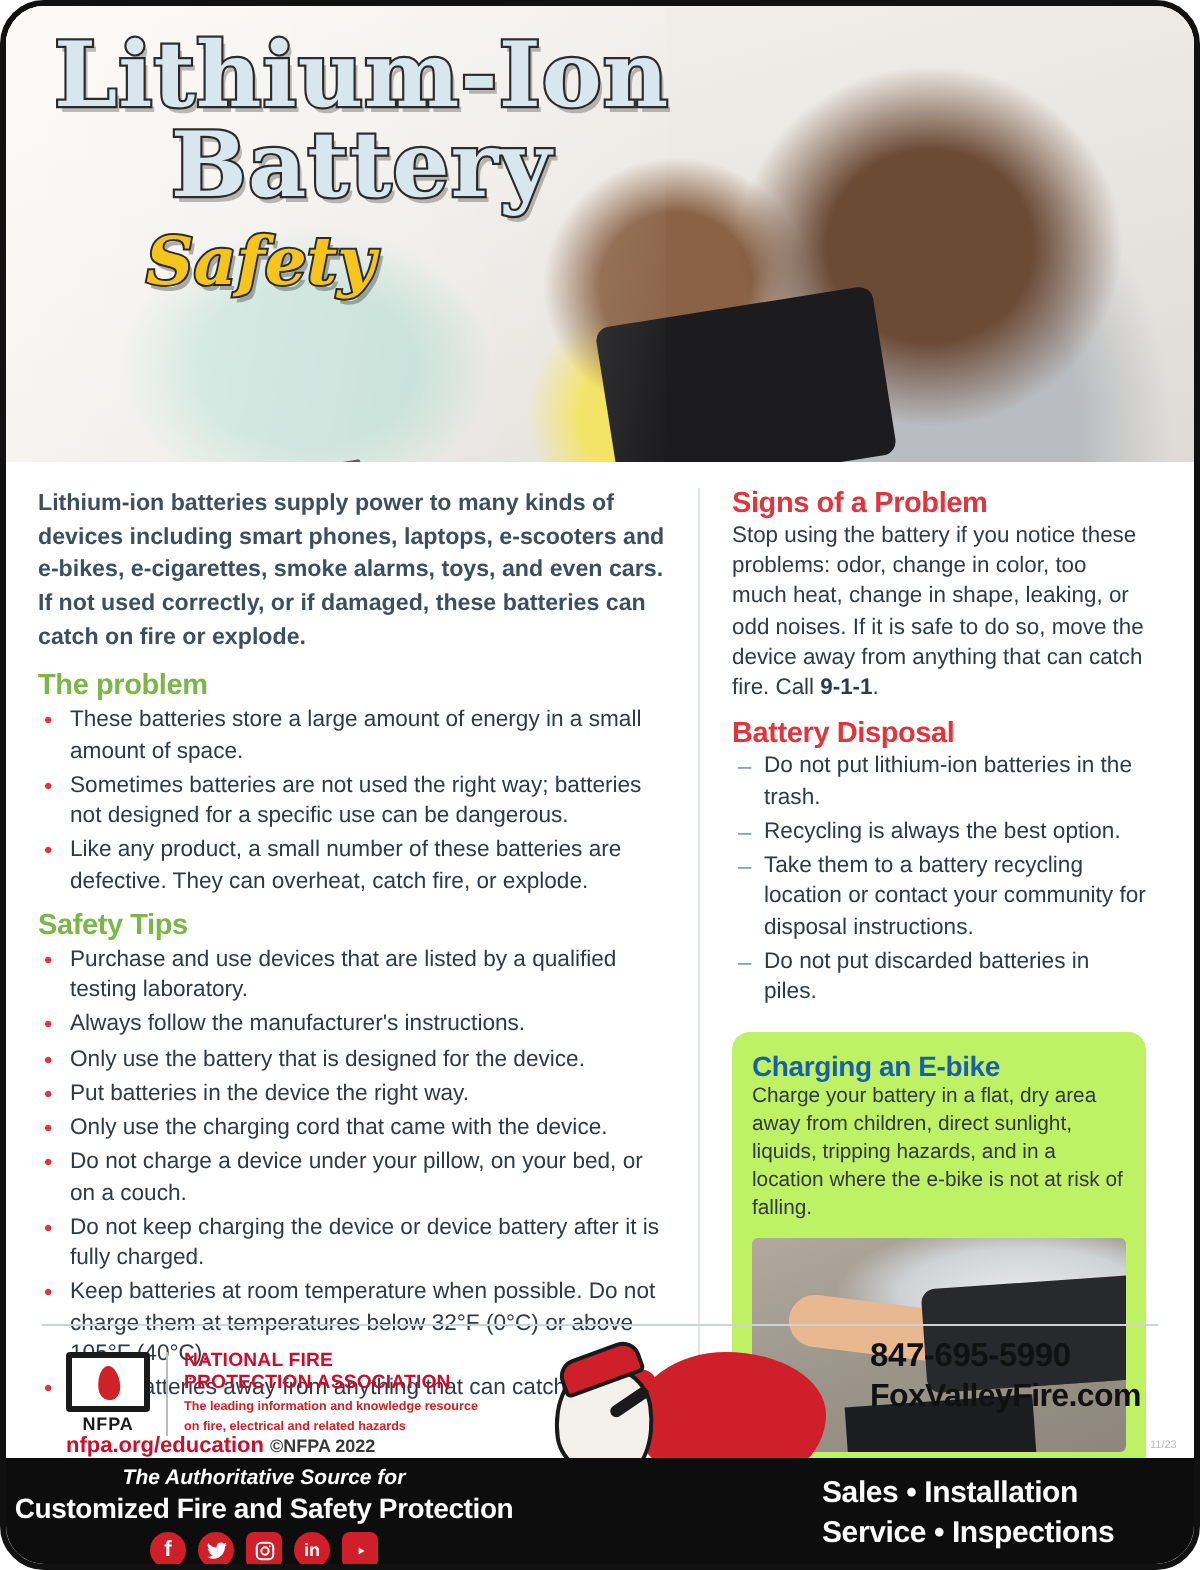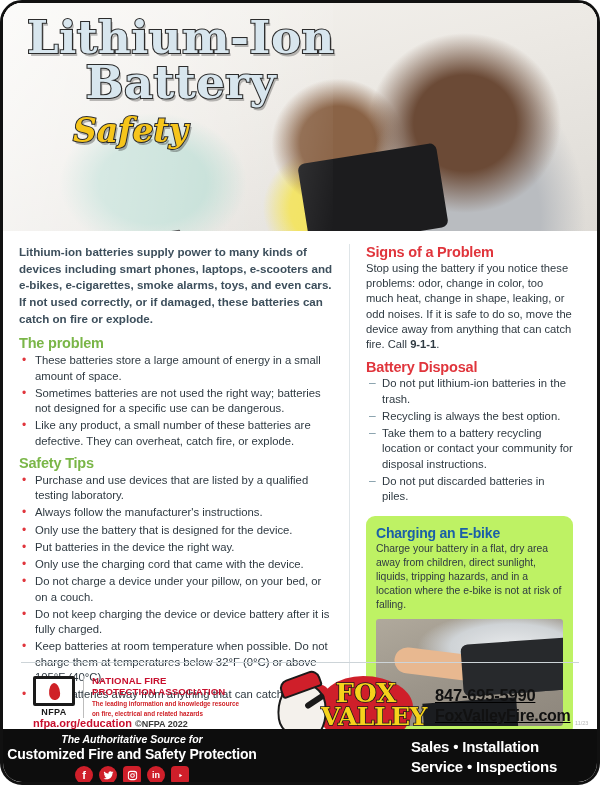--- a/index.html
+++ b/index.html
@@ -372,23 +372,22 @@
     width: 152px;
     text-align: center;
     color: #ffffff;
     font-weight: bold;
     font-size: 14.5px;
   }
 
   .contact {
     position: absolute;
     left: 432px;
-    top: 18px;
+    top: 1px;
     text-align: left;
-    text-decoration: underline;
   }
   .phone {
     font-size: 16.5px;
     font-weight: bold;
     color: #111111;
     letter-spacing: -0.2px;
   }
   .web {
     font-size: 16px;
     font-weight: bold;
@@ -545,24 +544,20 @@
       </div>
     </div>
 
     <div class="nfpa-url">
       <span>nfpa.org/education</span><span class="nfpa-copy">©NFPA 2022</span>
     </div>
 
     <div class="fox">
       <div class="fox-blob"></div>
       <div class="fox-mascot"></div>
-      <div class="fox-word">
-        <span class="fw1">FOX</span>
-        <span class="fw2">VALLEY</span>
-      </div>
       <div class="fox-sub"><span>FIRE &amp; SAFETY</span><span class="reg">®</span></div>
       <div class="fox-since">Since 1960</div>
     </div>
 
     <div class="contact">
       <div class="phone">847-695-5990</div>
       <div class="web">FoxValleyFire.com</div>
     </div>
     <div class="datecode">11/23</div>
   </div>

